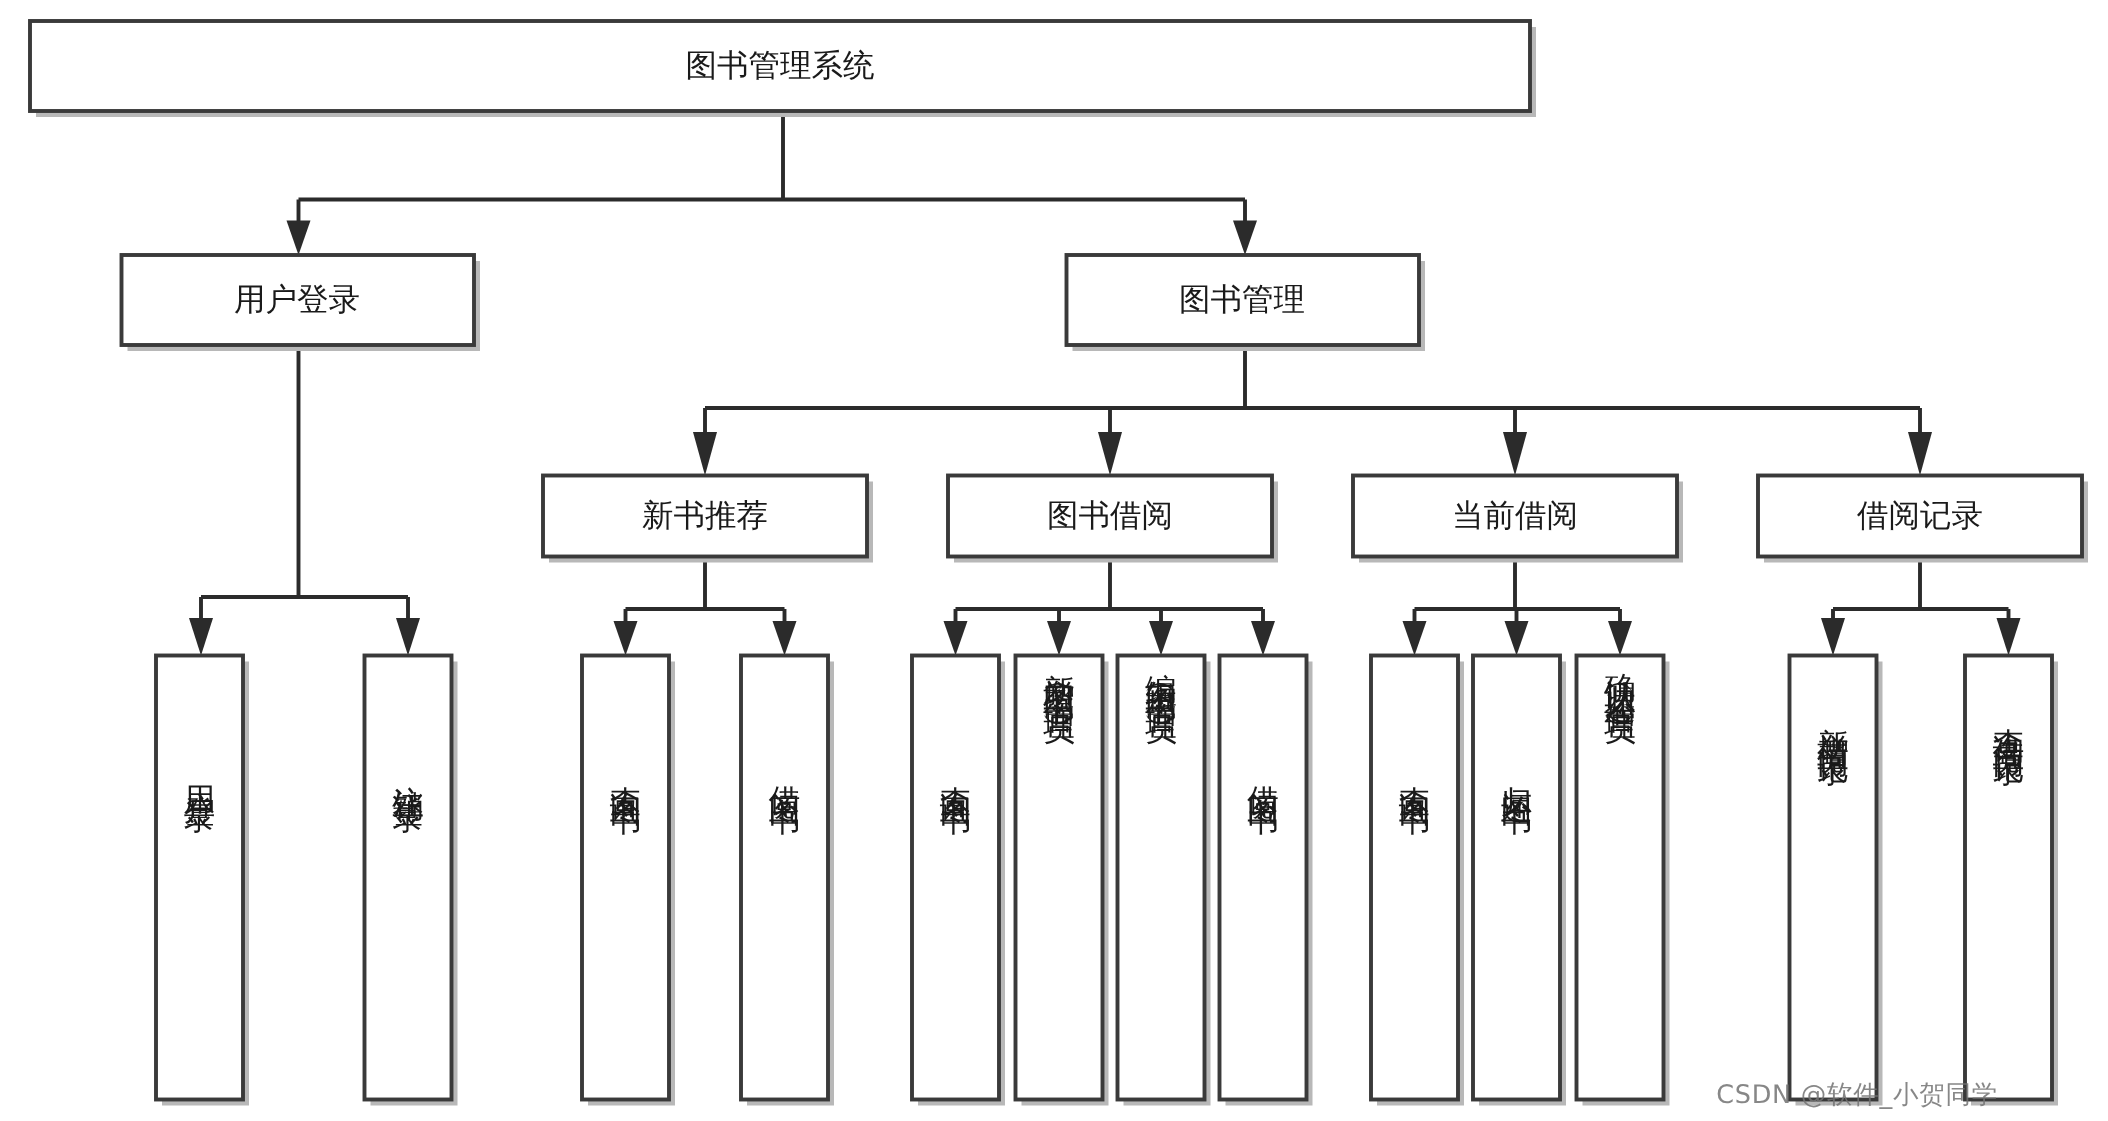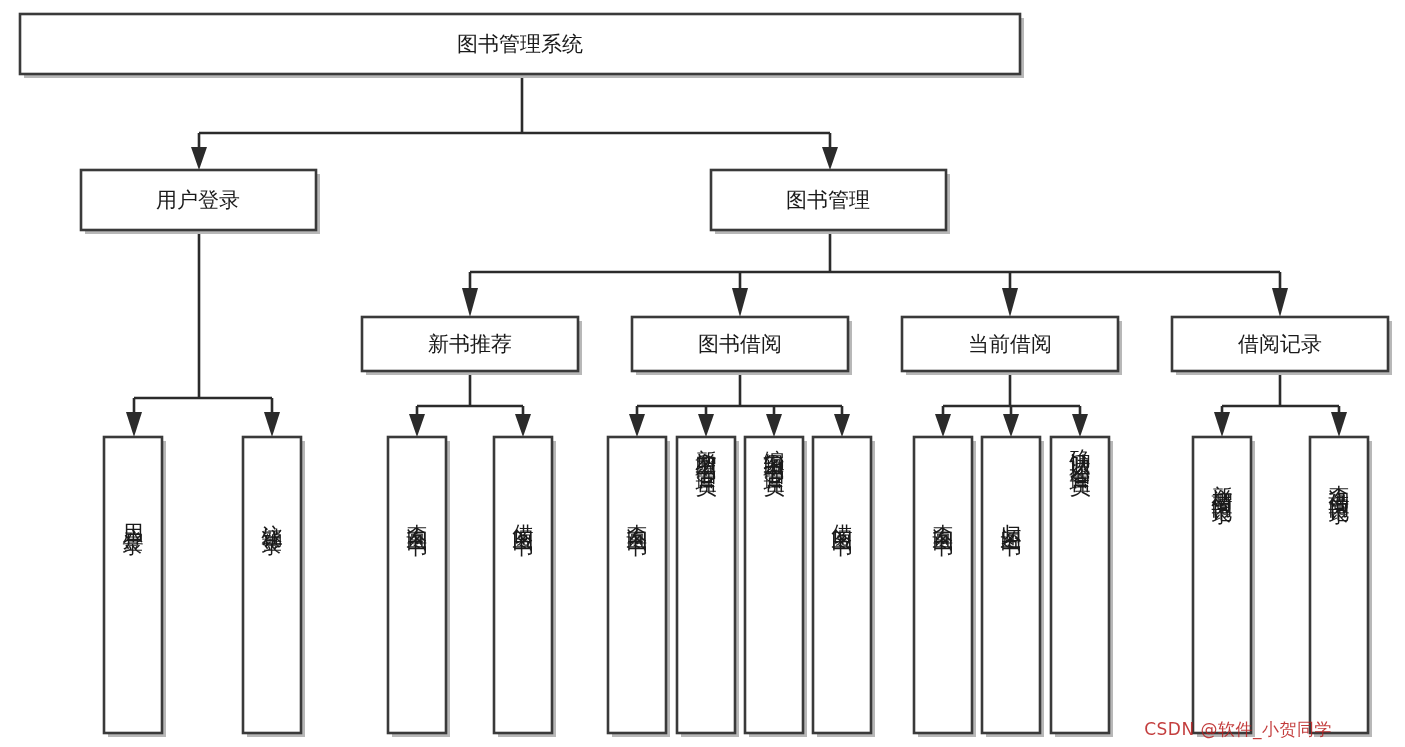--- a/index.html
+++ b/index.html
@@ -63,21 +63,21 @@
     letter-spacing: 4px;
     text-anchor: middle;
     white-space: pre;
   }
   .watermark {
     position: absolute;
     right: 14px;
     bottom: 6px;
     font-family: "DejaVu Sans", "Liberation Sans", sans-serif;
     font-size: 17px;
-    color: #b91c1c;
+    color: #737373;
     opacity: 0.85;
     letter-spacing: 0.5px;
     user-select: none;
     pointer-events: none;
     white-space: nowrap;
   }
 </style>
 </head>
 <body>
 

